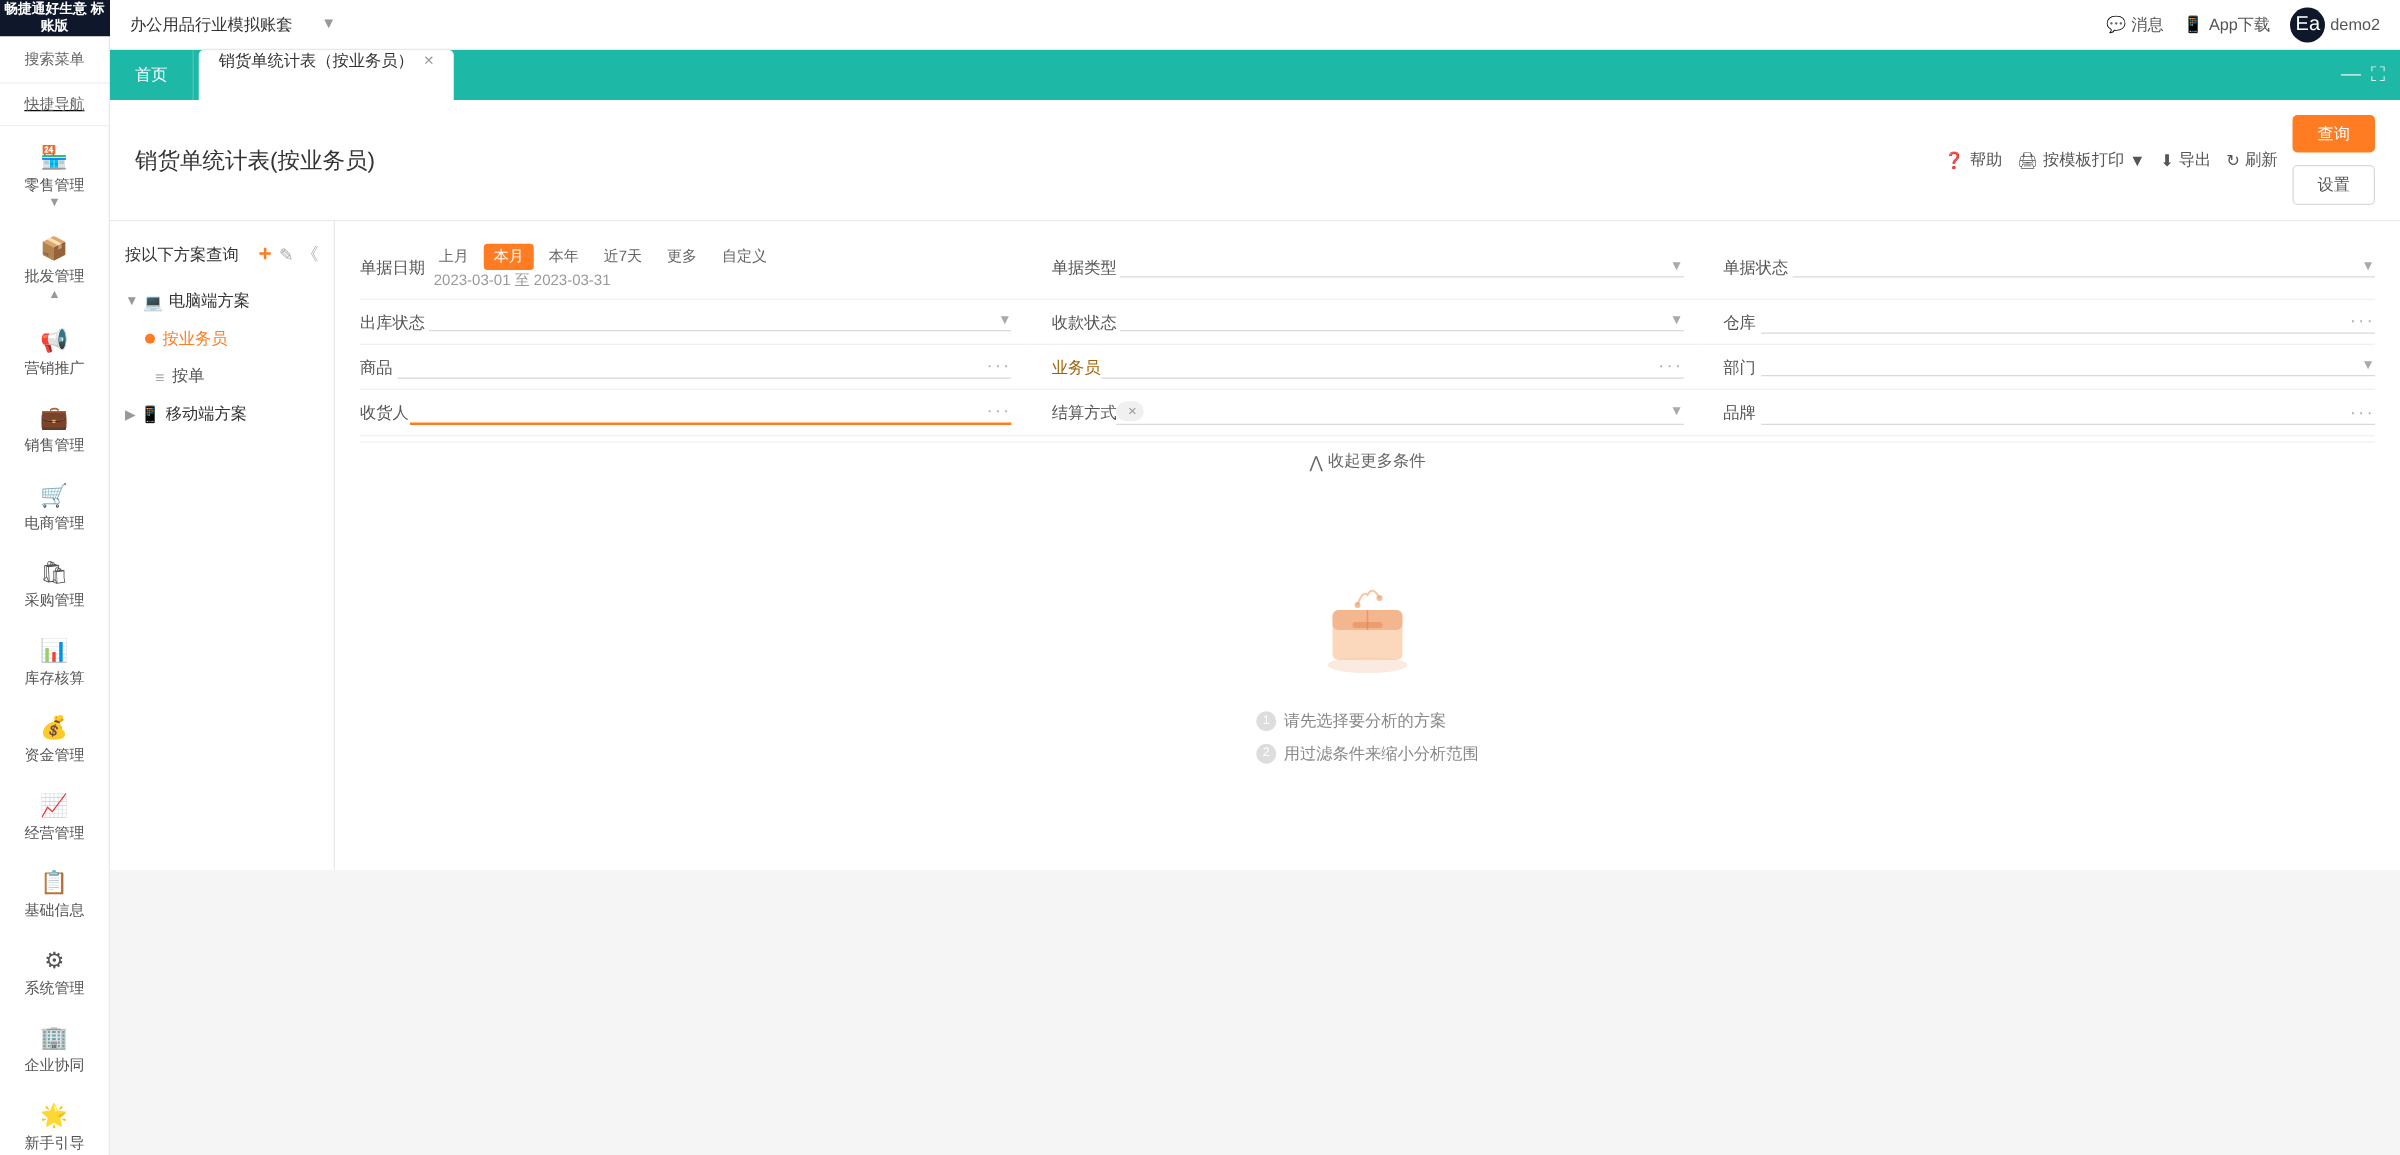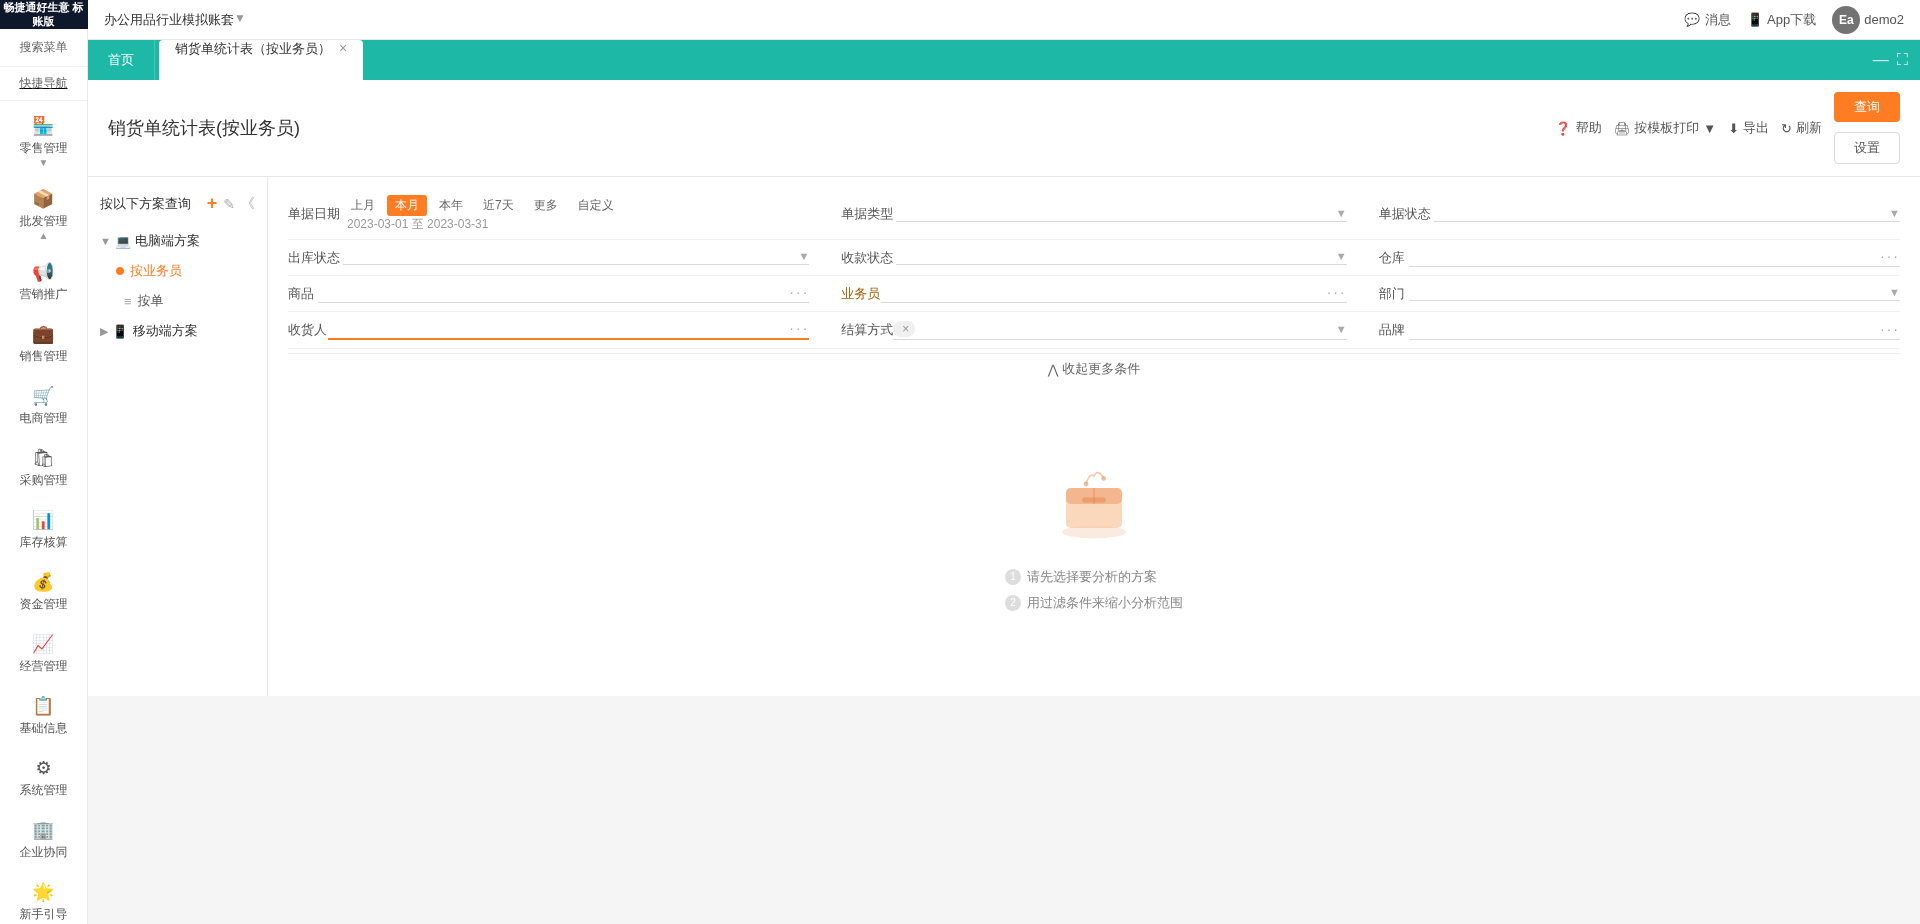--- a/index.html
+++ b/index.html
@@ -15,25 +15,25 @@
     .sidebar-quicknav-label { font-size: 12px; color: #666; cursor: pointer; }
     .sidebar-item { width: 100%; display: flex; flex-direction: column; align-items: center; padding: 10px 0; cursor: pointer; color: #555; font-size: 12px; }
     .sidebar-item-icon { font-size: 18px; margin-bottom: 3px; }
     .sidebar-item-arrow { font-size: 10px; color: #999; }
 
     
     .main { flex: 1; display: flex; flex-direction: column; overflow: hidden; }
 
     
     .top-header { height: 40px; background: #fff; border-bottom: 1px solid #e8e8e8; display: flex; align-items: center; justify-content: space-between; padding: 0 16px; flex-shrink: 0; }
-    .top-header-left { display: flex; align-items: flex-start; gap: 0; font-size: 13px; color: #333; }
+    .top-header-left { display: flex; align-items: flex-start; gap: 23px; font-size: 13px; color: #333; }
     .top-header-dropdown { font-size: 12px; color: #999; cursor: pointer; }
     .top-header-right { display: flex; align-items: center; gap: 16px; font-size: 13px; color: #555; }
     .top-header-right-item { display: flex; align-items: center; gap: 4px; cursor: pointer; }
-    .user-avatar { width: 28px; height: 28px; border-radius: 50%; background: #737373; display: flex; align-items: center; justify-content: center; color: #fff; font-size: 12px; overflow: hidden; font-weight: bold; }
+    .user-avatar { width: 28px; height: 28px; border-radius: 50%; background: #0f172a; display: flex; align-items: center; justify-content: center; color: #fff; font-size: 16px; overflow: hidden; }
 
     
     .tabs-bar { height: 40px; background: #1db8a6; display: flex; align-items: center; padding: 0 0; flex-shrink: 0; }
     .tab-home { padding: 0 20px; height: 40px; display: flex; align-items: center; color: #fff; font-size: 13px; cursor: pointer; border-right: 1px solid rgba(255,255,255,0.2); }
     .tab-active { background: #fff; color: #333; height: 40px; display: flex; padding: 0 16px; gap: 8px; font-size: 13px; border-radius: 4px 4px 0 0; margin-left: 4px; }
     .tab-close { color: #999; cursor: pointer; font-size: 14px; }
     .tab-spacer { flex: 1; }
     .tab-controls { display: flex; align-items: center; gap: 8px; padding-right: 12px; }
     .tab-control-btn { color: rgba(255,255,255,0.8); cursor: pointer; font-size: 16px; }
 

